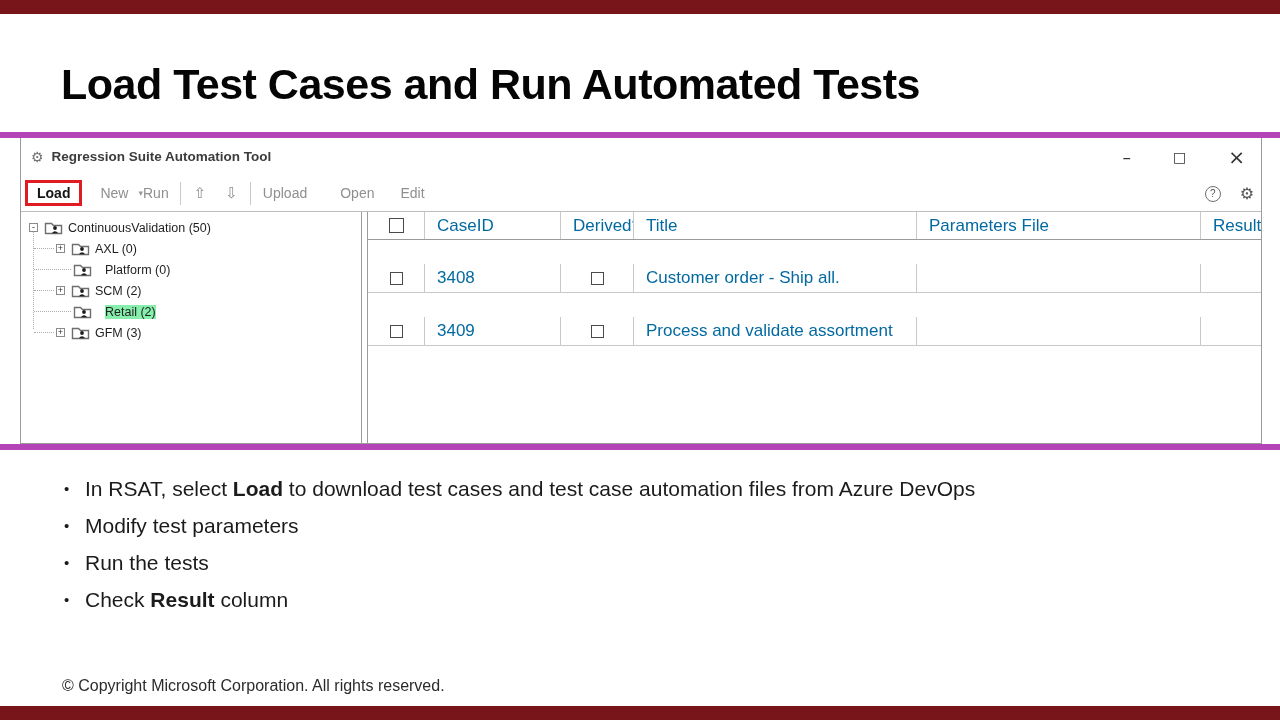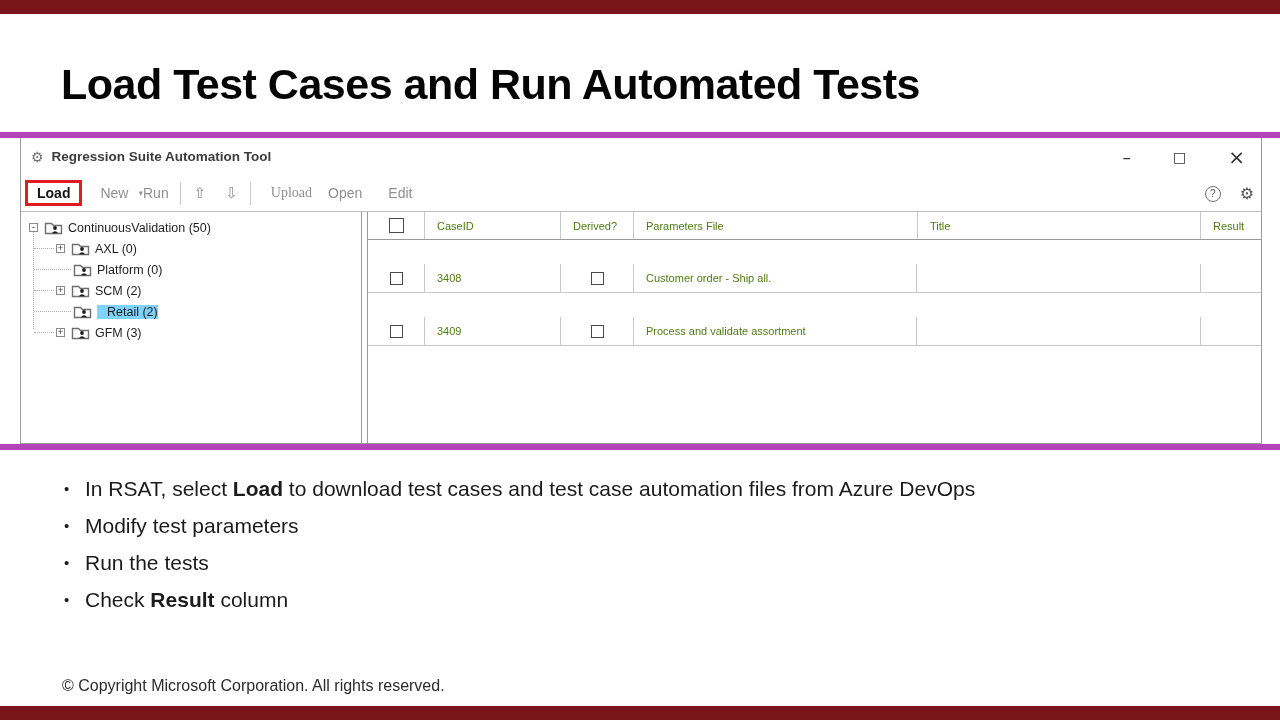--- a/index.html
+++ b/index.html
@@ -49,32 +49,32 @@
   .tree-panel { position:relative; width:341px; border-right:1px solid #9b9b9b; padding-top:5px; overflow:hidden; }
   .splitter { width:5px; }
   .grid-panel { flex:1; border-left:1px solid #9b9b9b; overflow:hidden; }
 
   .tree-vline { position:absolute; left:12px; top:17px; height:100px; border-left:1px dotted #adadad; }
   .tree-item { position:relative; height:21px; display:flex; align-items:center; font-size:12.5px; color:#1f1f1f; }
   .tree-item .exp { width:9px; height:9px; border:1px solid #8a8a8a; background:#fff; font-size:9px; line-height:7px;
                     text-align:center; color:#333; flex:none; margin-right:6px; }
   .tree-item.lvl0 { padding-left:8px; }
   .tree-item.lvl1 { padding-left:35px; }
-  .tree-item.lvl1.noexp { padding-left:52px; }
+  .tree-item.lvl1.noexp { padding-left:52px;gap:8px; }
   .tree-item.lvl1::before { content:""; position:absolute; left:13px; top:10px; width:20px; border-top:1px dotted #adadad; }
   .tree-item.lvl1.noexp::before { width:37px; }
   .tree-icon { flex:none; margin-right:5px; }
   .tree-label { white-space:nowrap; }
-  .tree-label.hl { background:#7dd3fc;padding-left:10px; }
+  .tree-label.hl { background:#86efac; }
 
   .grid-row, .grid-head { display:flex; }
   .grid-head { height:28px; border-bottom:1px solid #9a9a9a; }
   .grid-row { height:29px; border-bottom:1px solid #c9c9c9;margin-top:24px; }
   .gcell { display:flex; align-items:center; border-right:1px solid #c9c9c9; padding-left:12px;
-           font-size:11px; color:#4d7c0f; overflow:hidden; white-space:nowrap; }
+           font-size:17px; color:#0369a1; overflow:hidden; white-space:nowrap; }
   .gcell.c0 { width:57px; justify-content:center; padding-left:0; }
   .gcell.c1 { width:136px; }
   .gcell.c2 { width:73px; }
   .gcell.c2.body { justify-content:center; padding-left:0; }
   .gcell.c3 { width:283px; }
   .gcell.c4 { width:284px; }
   .gcell.c5 { flex:1; border-right:none; }
   .cbx { width:13px; height:13px; border:1px solid #4a4a4a; background:#fff; }
   .cbx.head { width:15px; height:15px; }
 
@@ -114,22 +114,22 @@
         <span class="load-box" id="load-box" style="border-color: rgb(224, 27, 34);">
           <button class="tb-btn load">Load</button>
         </span>
         <button class="tb-btn" style="margin-left:18px;">New</button>
         <span class="tb-caret">▾</span>
         <button class="tb-btn" style="">Run</button>
         <span class="tb-sep" style="margin-left:11px;"></span>
         <button class="tb-arrow" style="margin-left:13px;">⇧</button>
         <button class="tb-arrow" style="margin-left:19px;">⇩</button>
         <span class="tb-sep" style="margin-left:12px;"></span>
-        <button class="tb-btn" style="margin-left:20px;font-family:Liberation Serif, serif;">Upload</button>
-        <button class="tb-btn" style="margin-left:16px;text-align:right;">Open</button>
+        <button class="tb-btn" style="margin-left:12px;">Upload</button>
+        <button class="tb-btn" style="margin-left:33px;text-align:right;">Open</button>
         <button class="tb-btn" style="margin-left:26px;">Edit</button>
         <span class="tb-right">
           <span class="help-circle">?</span>
           <span class="gear-glyph">⚙</span>
         </span>
       </div>
 
       <div class="main">
         <div class="tree-panel" id="tree">
           <div class="tree-vline"></div>
@@ -187,22 +187,22 @@
             </div>
           </div>
         <div class="splitter"></div>
         <div class="grid-panel">
           <div class="grid-head" id="grid-head">
               <div class="gcell c0">
                 <span class="cbx head"></span>
               </div>
               <div class="gcell c1">CaseID</div>
               <div class="gcell c2">Derived?</div>
+              <div class="gcell c3">Title</div>
               <div class="gcell c4">Parameters File</div>
-              <div class="gcell c3">Title</div>
               <div class="gcell c5">Result</div>
             </div>
           <div id="grid-rows">
               <div class="grid-row">
                 <div class="gcell c0">
                   <span class="cbx"></span>
                 </div>
                 <div class="gcell c1">3408</div>
                 <div class="gcell c2 body">
                   <span class="cbx"></span>

